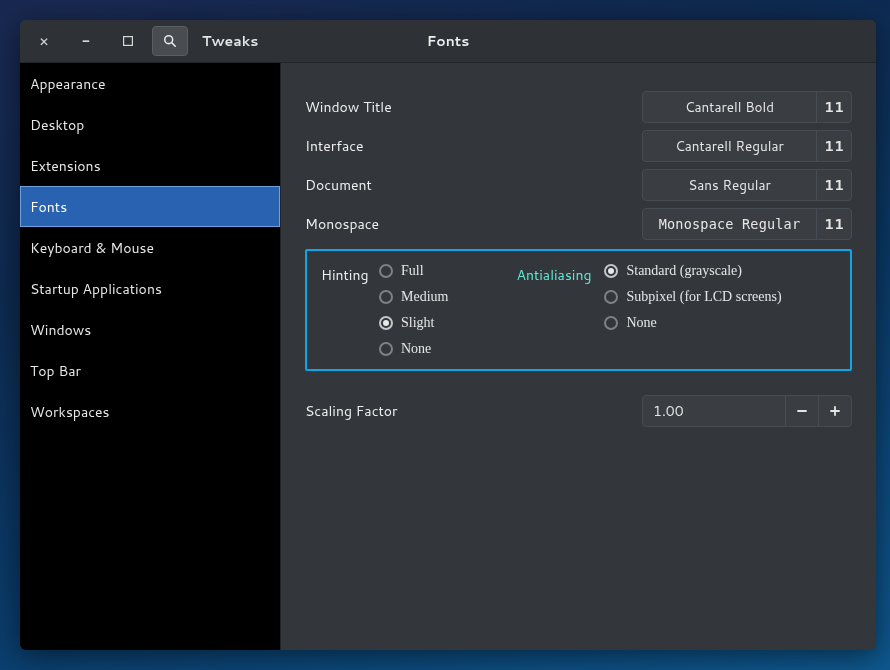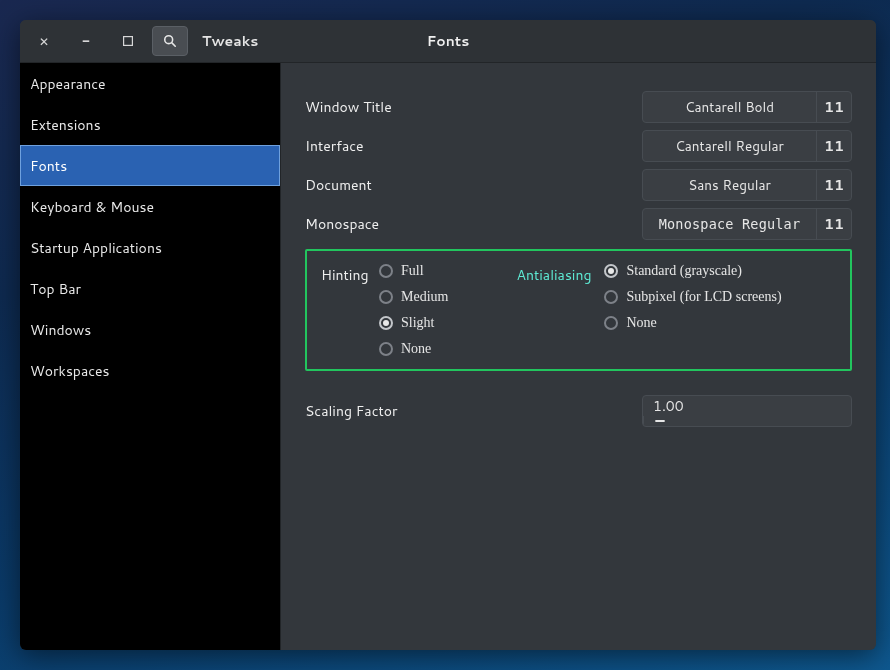--- a/index.html
+++ b/index.html
@@ -133,21 +133,21 @@
     text-align: center;
     font-weight: 700;
     border-left: 1px solid #474c52;
     height: 100%;
     display: flex;
     align-items: center;
     justify-content: center;
   }
   .font-btn.mono .name { font-family: ui-monospace, Menlo, Consolas, monospace; letter-spacing: .2px; }
   .highlight-box {
-    border: 2px solid #22c55e;
+    border: 2px solid #0ea5e9;
     border-radius: 2px;
     margin-top: 6px;
     padding: 12px 14px 12px 14px;
     display: flex;
   }
   .hcol {
     display: flex;
   }
   .hcol-label {
     width: 58px;
@@ -200,21 +200,20 @@
   }
   .spin {
     width: 208px;
     height: 30px;
     background: #3a3e43;
     border: 1px solid #474c52;
     border-radius: 4px;
     display: flex;
     align-items: stretch;
     overflow: hidden;
-    flex-direction: column;
   }
   .spin .val {
     flex: 1;
     display: flex;
     align-items: center;
     padding-left: 10px;
   }
   .spin .stepbtn {
     width: 32px;
     border-left: 1px solid #474c52;
@@ -252,36 +251,39 @@
     </div>
     <div class="titletext-center">Fonts</div>
   </div>
 
   <div class="body">
     <div class="sidebar" id="sidebar">
         <div class="side-item">
           <span>Appearance</span>
         </div>
         <div class="side-item">
+          <span>Desktop</span>
+        </div>
+        <div class="side-item">
           <span>Extensions</span>
         </div>
         <div class="side-item selected">
           <span>Fonts</span>
         </div>
         <div class="side-item">
           <span>Keyboard &amp; Mouse</span>
         </div>
         <div class="side-item">
           <span>Startup Applications</span>
         </div>
         <div class="side-item">
+          <span>Windows</span>
+        </div>
+        <div class="side-item">
           <span>Top Bar</span>
-        </div>
-        <div class="side-item">
-          <span>Windows</span>
         </div>
         <div class="side-item">
           <span>Workspaces</span>
         </div>
       </div>
 
     <div class="content">
       <div id="font-rows">
           <div class="row">
             <div class="row-label">Window Title</div>

